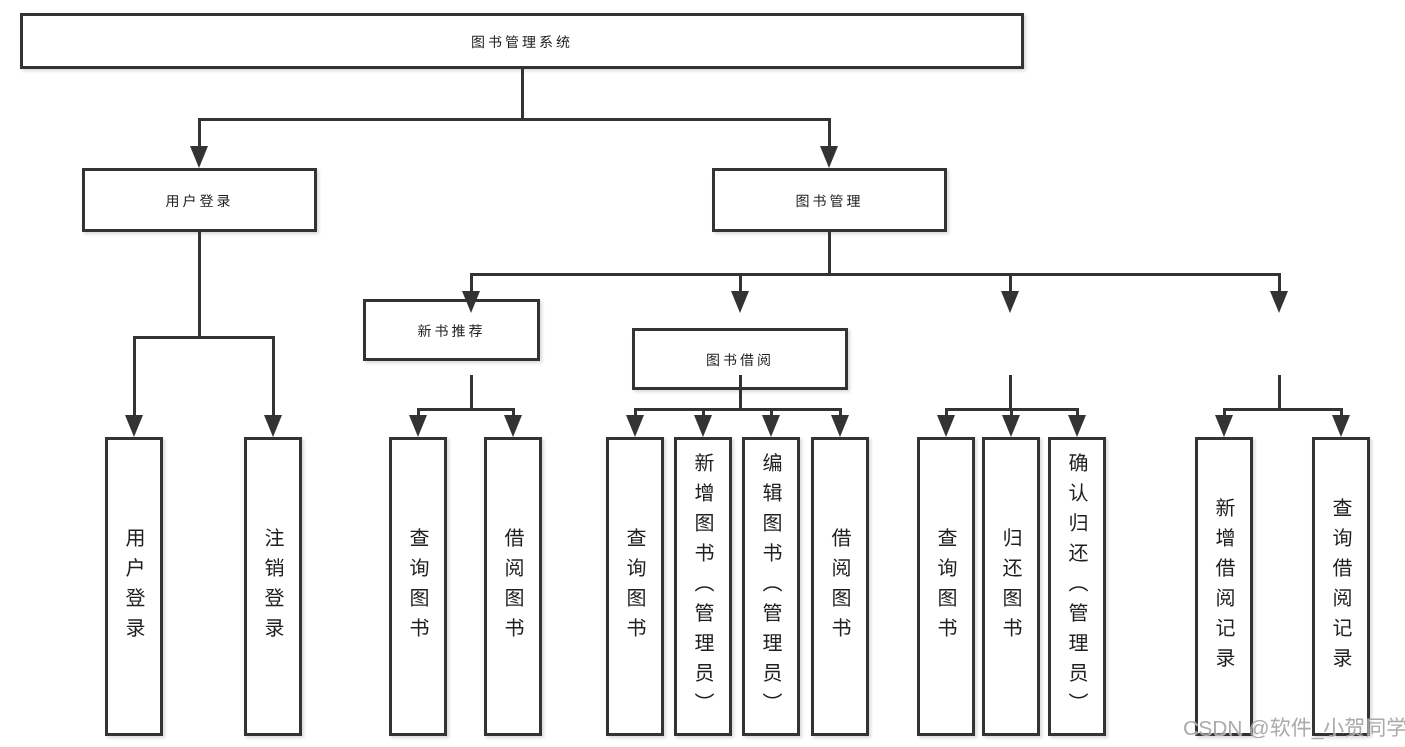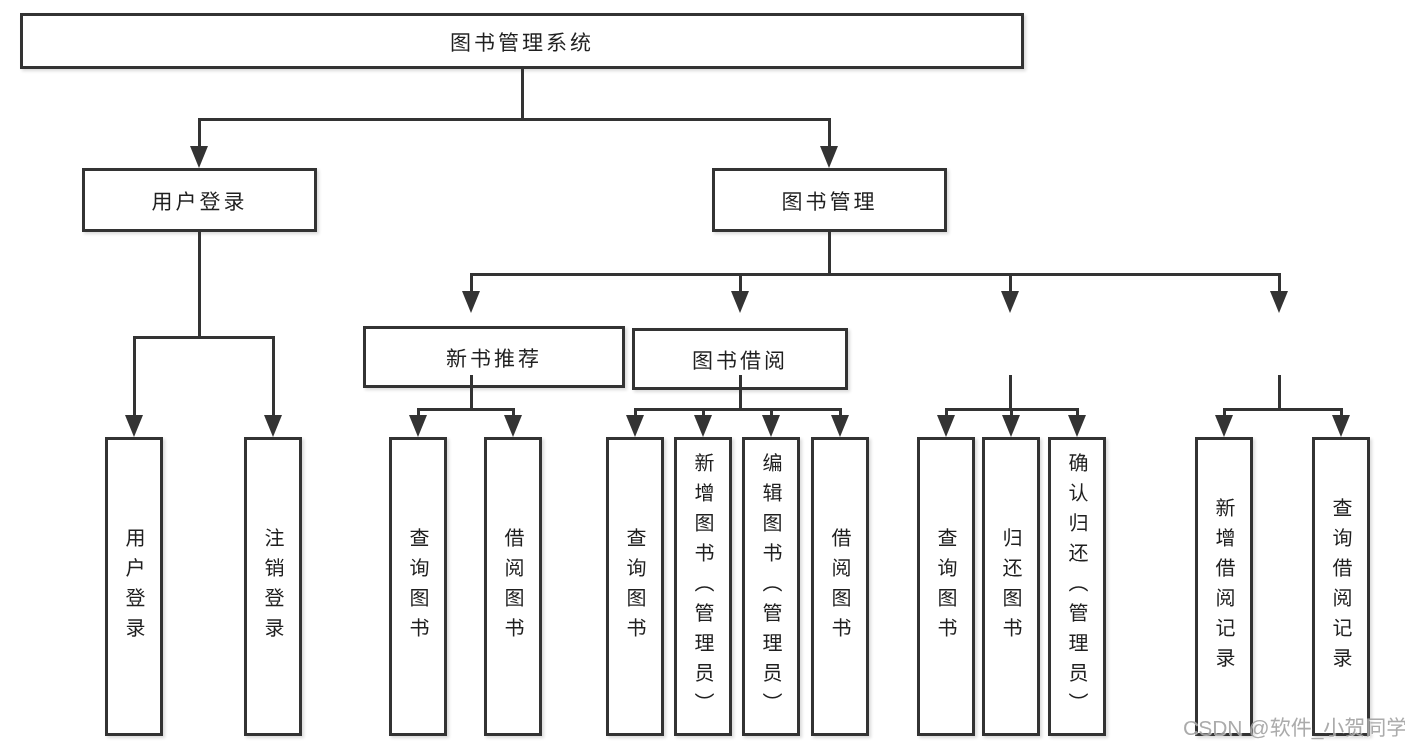--- a/index.html
+++ b/index.html
@@ -7,21 +7,21 @@
   .canvas{
     position:relative;width:1405px;height:747px;background:#ffffff;overflow:hidden;
     font-family:"Liberation Sans","DejaVu Sans",sans-serif;
     --line:#333333;--text:#1f1f1f;
   }
   .box{
     position:absolute;box-sizing:border-box;border:3px solid var(--line);
     background:#ffffff;display:flex;align-items:center;justify-content:center;
     box-shadow:2px 2px 3px rgba(0,0,0,0.15);
   }
-  .box .lbl{font-size:21px;letter-spacing:3px;color:var(--text);white-space:nowrap;}
+  .box .lbl{font-size:14px;letter-spacing:3px;color:var(--text);white-space:nowrap;}
   .vbox .lbl{
     writing-mode:vertical-rl;text-orientation:mixed;
     font-size:20px;letter-spacing:10px;color:var(--text);line-height:1;
   }
   .hline{position:absolute;height:3px;background:var(--line);}
   .vline{position:absolute;width:3px;background:var(--line);}
   .arrow{
     position:absolute;width:0;height:0;
     border-left:9px solid transparent;border-right:9px solid transparent;
     border-top:22px solid var(--line);
@@ -41,21 +41,21 @@
     <span class="lbl">图书管理系统</span>
   </div>
 
   <div class="box" style="left:82px;top:168px;width:235px;height:64px">
     <span class="lbl">用户登录</span>
   </div>
   <div class="box" style="left:712px;top:168px;width:235px;height:64px">
     <span class="lbl">图书管理</span>
   </div>
 
-  <div class="box" style="left:363px;top:326px;width:262px;height:62px">
+  <div class="box" style="left:363px;top:299px;width:177px;height:62px">
     <span class="lbl">新书推荐</span>
   </div>
   <div class="box" style="left:632px;top:328px;width:216px;height:62px">
     <span class="lbl">图书借阅</span>
   </div>
 
   <div class="box vbox" style="left:105px;top:437px;width:58px;height:299px">
     <span class="lbl">用户登录</span>
   </div>
   <div class="box vbox" style="left:244px;top:437px;width:58px;height:299px">

